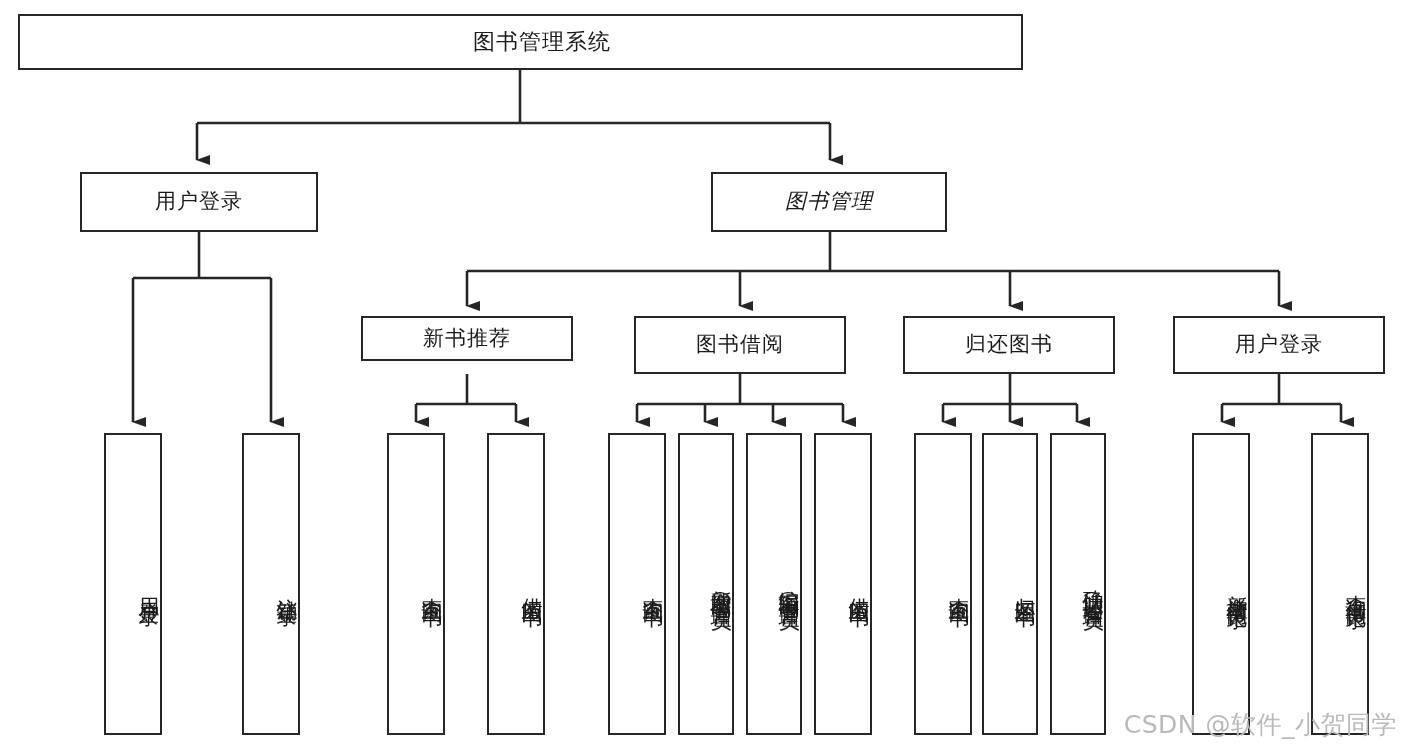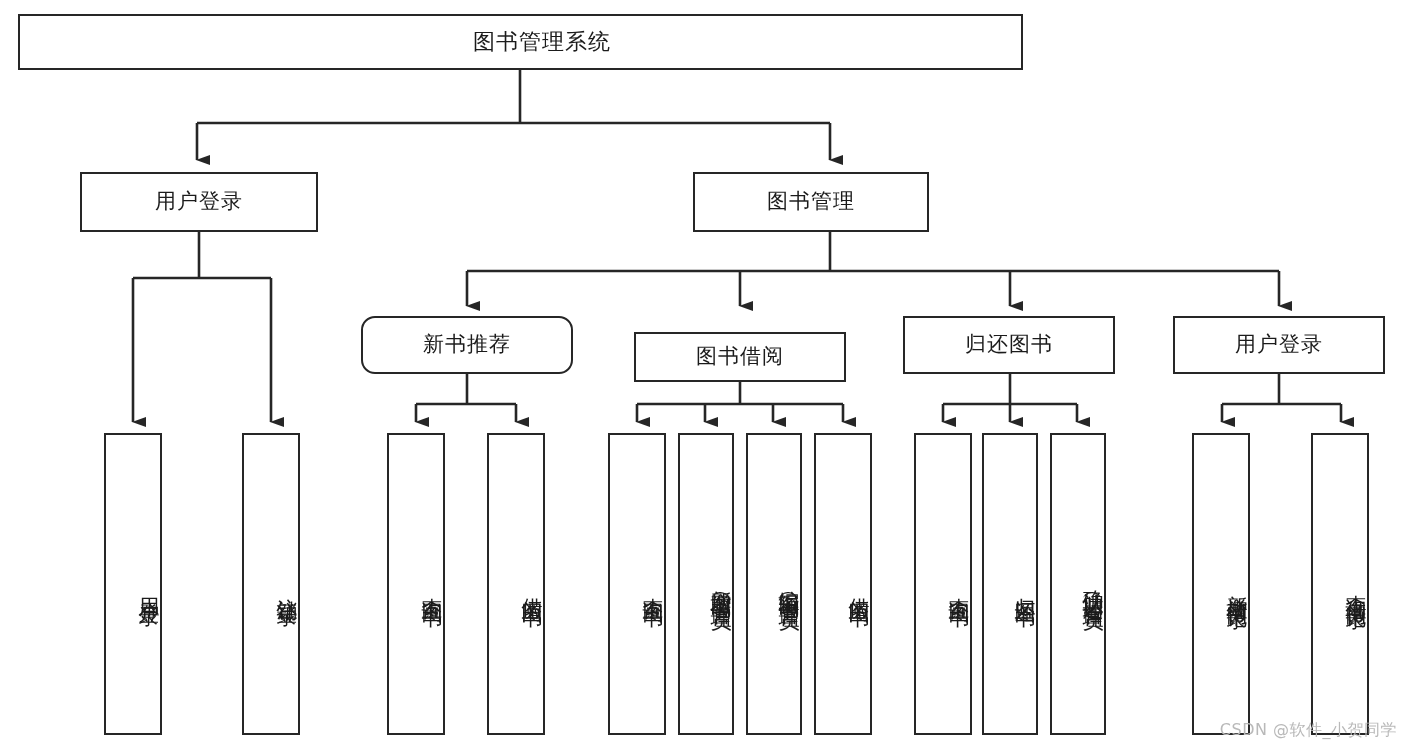--- a/index.html
+++ b/index.html
@@ -55,21 +55,21 @@
     align-items: flex-start;
     justify-content: center;
     padding-top: 6px;
     white-space: nowrap;
   }
   .node-v.pad-top-small { padding-top: 4px; }
   .watermark {
     position: absolute;
     right: 8px;
     bottom: 6px;
-    font-size: 16px;
+    font-size: 25px;
     color: #b9b9b9;
     white-space: nowrap;
     z-index: 3;
     letter-spacing: 0.5px;
   }
 </style>
 </head>
 <body>
 
 <div id="canvas">
@@ -121,25 +121,25 @@
       <path d="M1222,404 L1341,404"></path>
       <path d="M1222,404 L1222,422" marker-end="url(#arrow)"></path>
       <path d="M1341,404 L1341,422" marker-end="url(#arrow)"></path>
     </g>
   </svg>
 
   <div class="node node-h node-root" style="left:18px; top:14px; width:1005px; height:56px;">图书管理系统</div>
 
   <div class="node node-h" style="left:80px; top:172px; width:238px; height:60px;">用户登录</div>
 
-  <div class="node node-h" style="left:693px; top:172px; width:236px; height:60px;">图书管理</div>
+  <div class="node node-h" style="left:711px; top:172px; width:236px; height:60px;font-style:italic;">图书管理</div>
 
-  <div class="node node-h" style="left:361px; top:316px; width:212px; height:58px;border-radius:14px;">新书推荐</div>
+  <div class="node node-h" style="left:361px; top:316px; width:212px; height:45px;">新书推荐</div>
 
-  <div class="node node-h" style="left:634px; top:332px; width:212px; height:50px;">图书借阅</div>
+  <div class="node node-h" style="left:634px; top:316px; width:212px; height:58px;">图书借阅</div>
 
   <div class="node node-h" style="left:903px; top:316px; width:212px; height:58px;">归还图书</div>
 
   <div class="node node-h" style="left:1173px; top:316px; width:212px; height:58px;">用户登录</div>
 
   <div class="node node-v" style="left:104px; top:433px; width:58px; height:302px;">用户登录</div>
 
   <div class="node node-v" style="left:242px; top:433px; width:58px; height:302px;">注销登录</div>
 
   <div class="node node-v" style="left:387px; top:433px; width:58px; height:302px;">查询图书</div>

